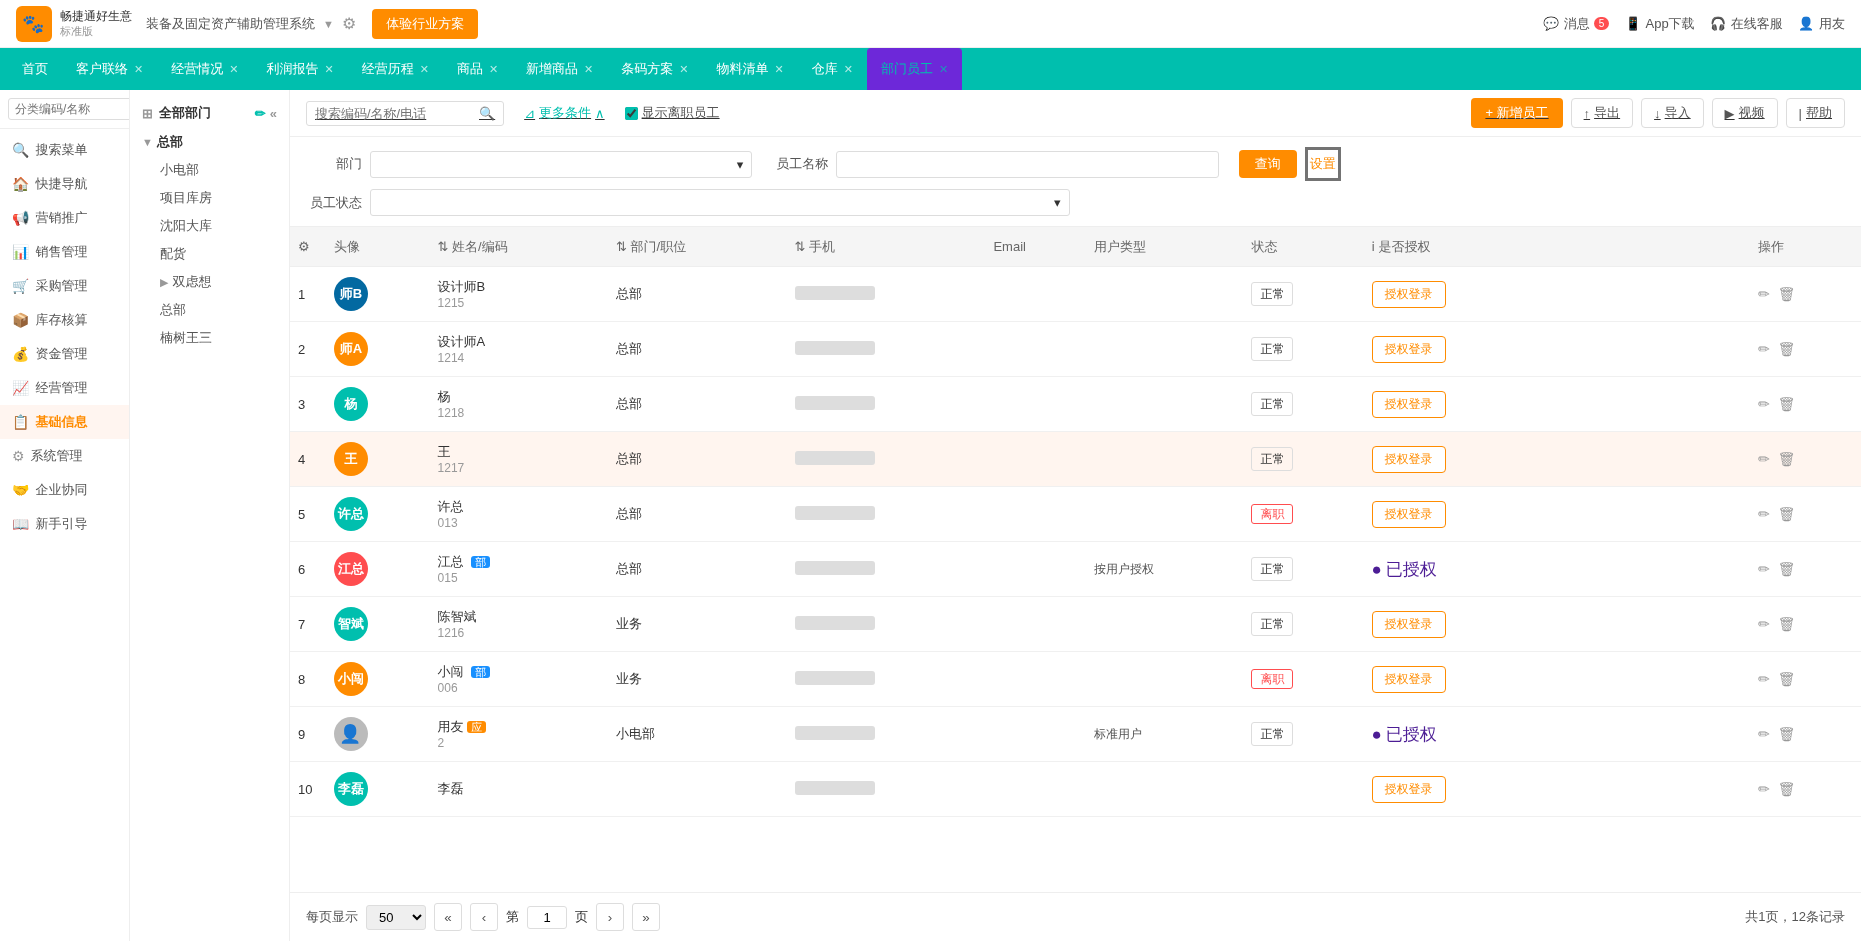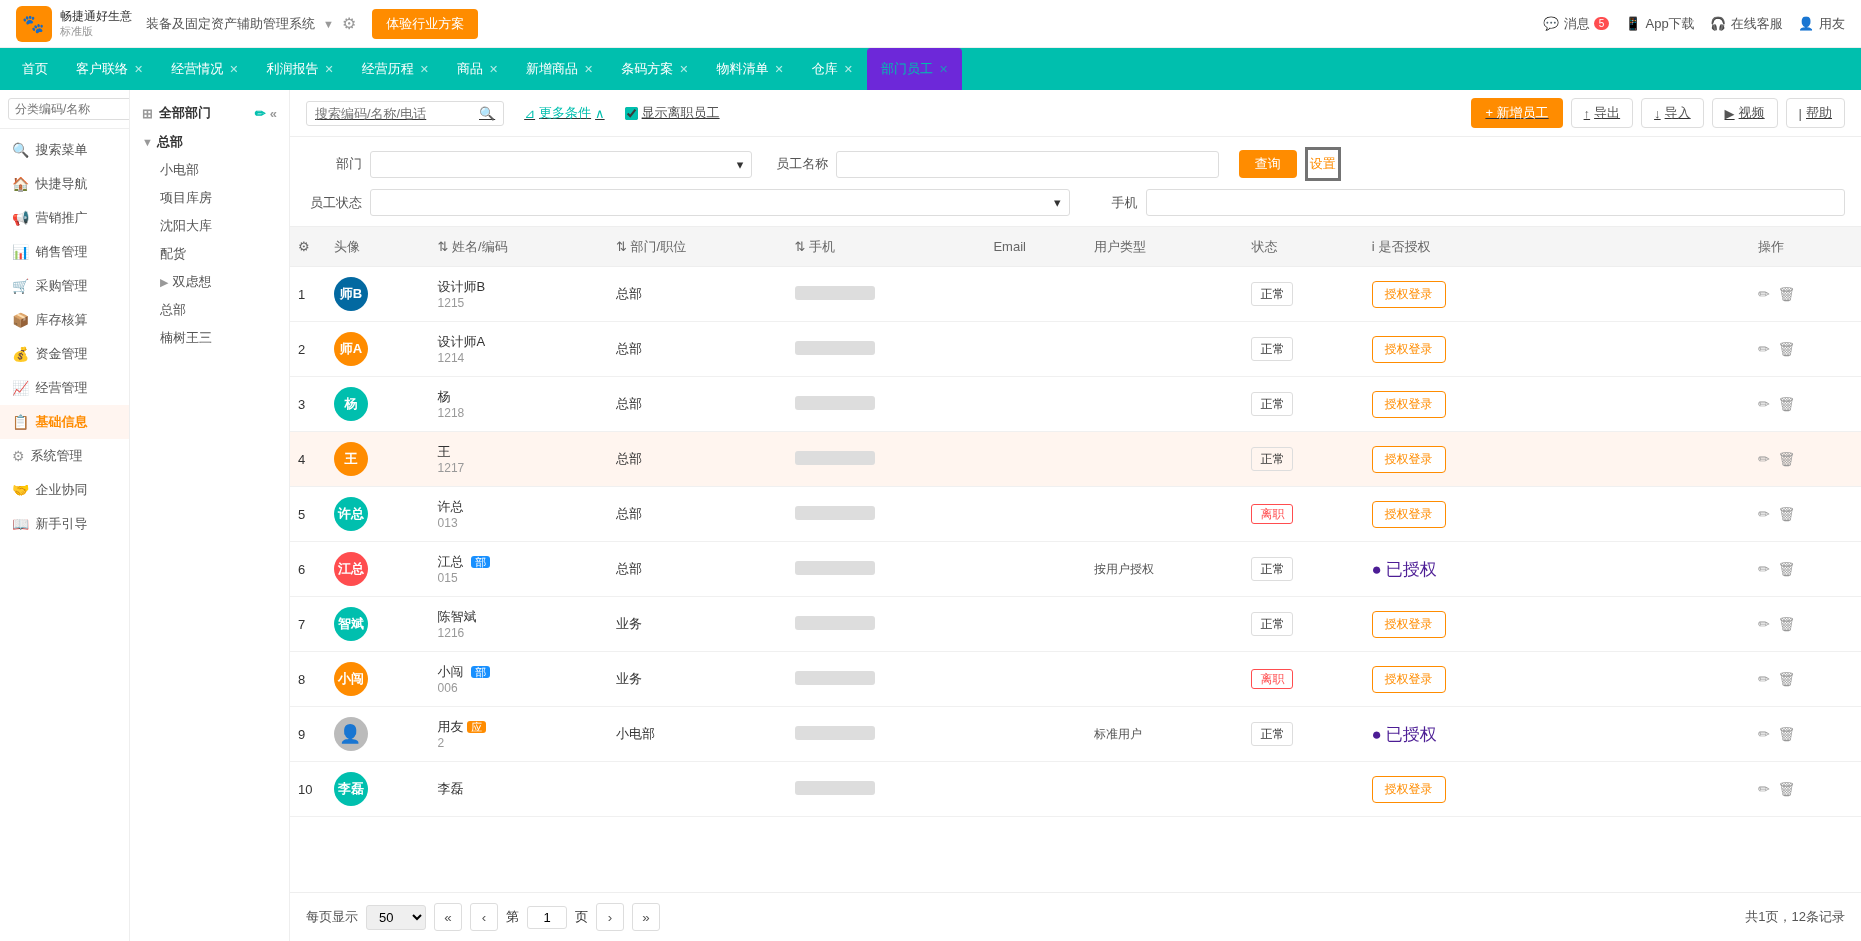--- a/index.html
+++ b/index.html
@@ -241,24 +241,20 @@
           <button class="btn-set">设置</button>
         </div>
       </div>
       <div style="display:grid;grid-template-columns:1fr 1fr;gap:12px;align-items:center;">
         <div class="filter-group">
           <span class="filter-label">员工状态</span>
           <div class="filter-select">
             <span></span>
             <span>▾</span>
           </div>
-        </div>
-        <div class="filter-group">
-          <span class="filter-label">手机</span>
-          <input class="filter-input" style="">
         </div>
       </div>
     </div>
 
     <div class="table-container">
       <table>
         <thead>
           <tr>
             <th style="width:36px;">⚙</th>
             <th>头像</th>

